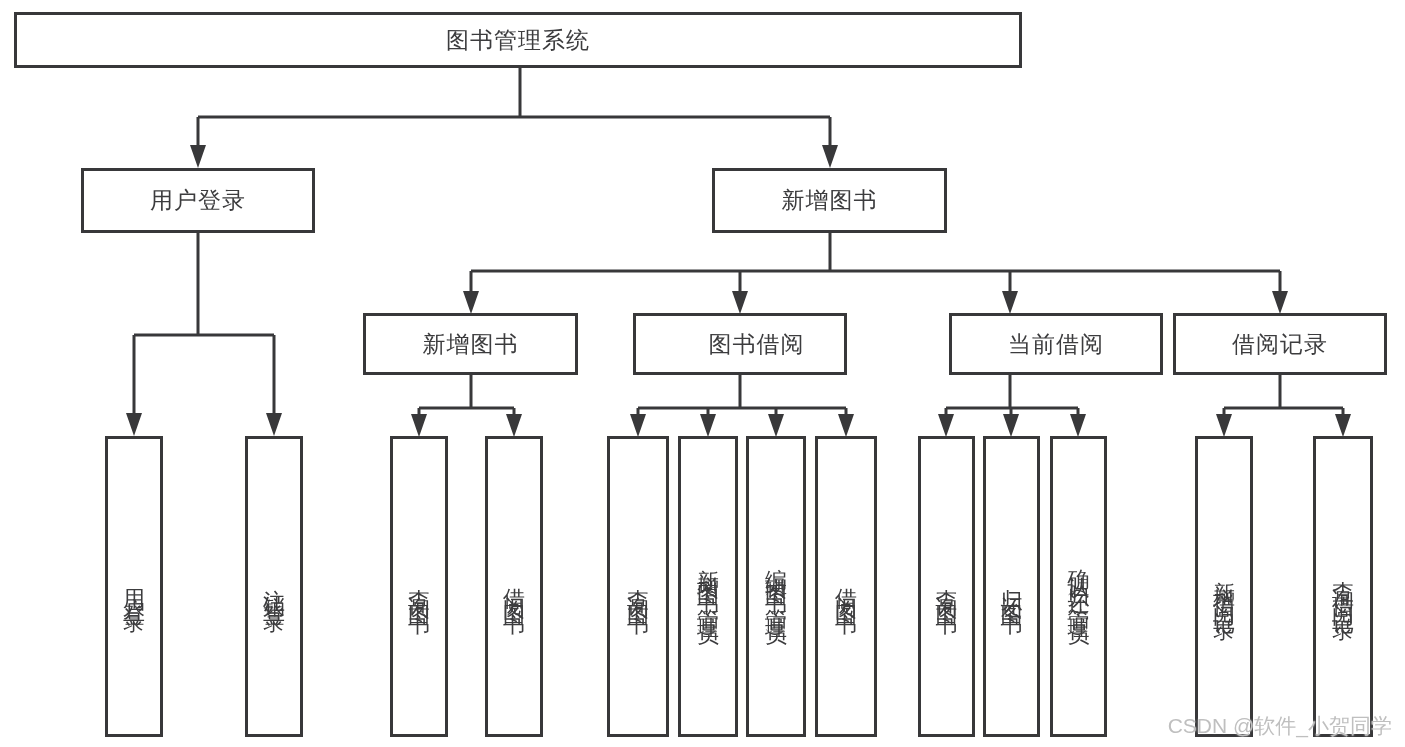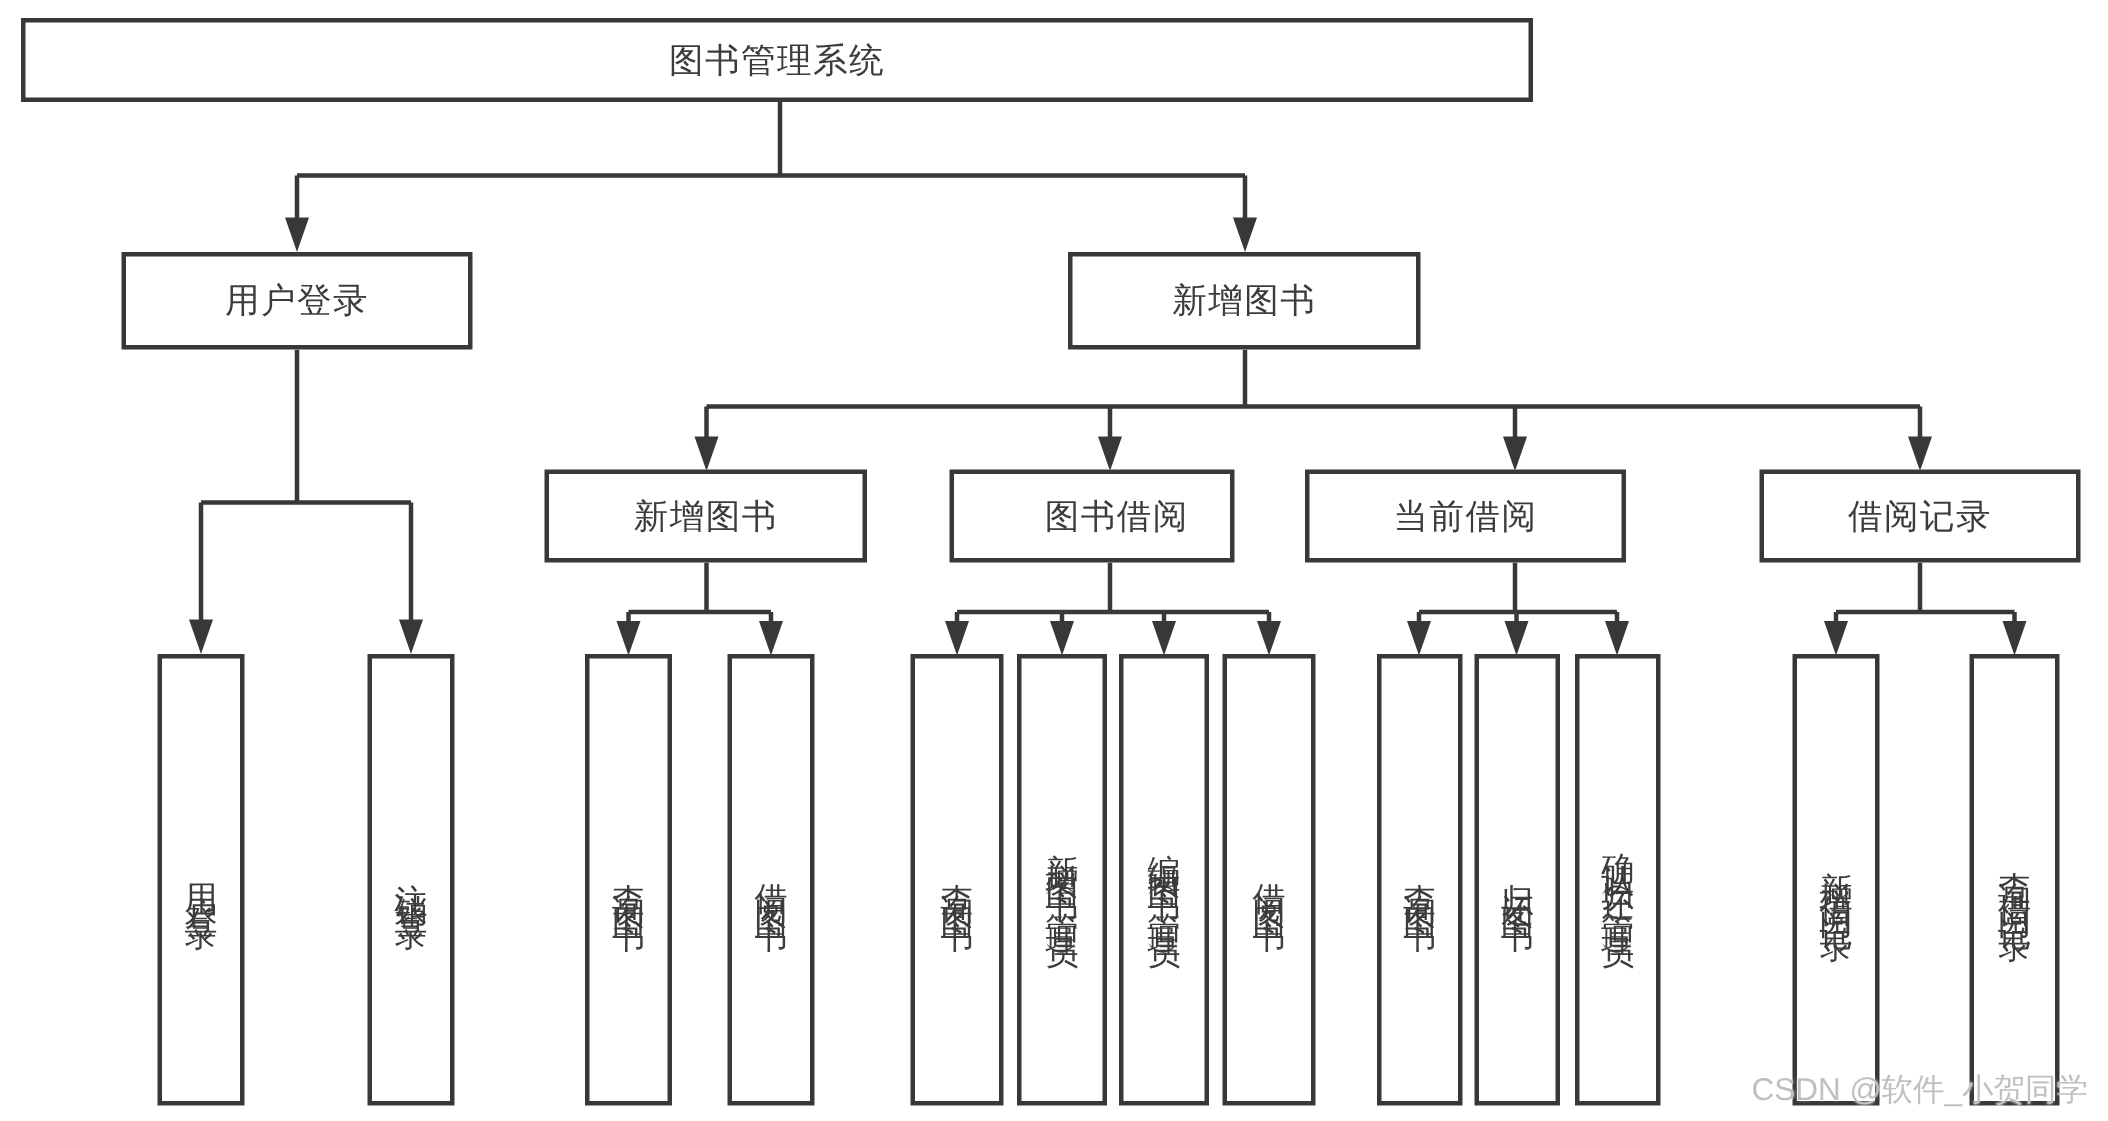--- a/index.html
+++ b/index.html
@@ -113,22 +113,22 @@
       <polygon fill="#38383a" stroke="none" points="1335,414 1351,414 1343,437"></polygon>
     </g>
   </svg>
 
   <div class="node hbox" style="left:14px; top:12px; width:1008px; height:56px;">图书管理系统</div>
 
   <div class="node hbox" style="left:81px; top:168px; width:234px; height:65px;">用户登录</div>
   <div class="node hbox" style="left:712px; top:168px; width:235px; height:65px;">新增图书</div>
 
   <div class="node hbox" style="left:363px; top:313px; width:215px; height:62px;">新增图书</div>
-  <div class="node hbox" style="left:633px; top:313px; width:190px; height:62px;padding-left:33px;">图书借阅</div>
-  <div class="node hbox" style="left:870px; top:313px; width:214px; height:62px;">当前借阅</div>
+  <div class="node hbox" style="left:633px; top:313px; width:214px; height:62px;padding-left:33px;">图书借阅</div>
+  <div class="node hbox" style="left:949px; top:313px; width:214px; height:62px;">当前借阅</div>
   <div class="node hbox" style="left:1173px; top:313px; width:214px; height:62px;">借阅记录</div>
 
   <div class="node vbox" style="left:105px; top:436px; width:58px; height:301px;">用户登录</div>
   <div class="node vbox" style="left:245px; top:436px; width:58px; height:301px;">注销登录</div>
 
   <div class="node vbox" style="left:390px; top:436px; width:58px; height:301px;">查询图书</div>
   <div class="node vbox" style="left:485px; top:436px; width:58px; height:301px;">借阅图书</div>
 
   <div class="node vbox" style="left:607px; top:436px; width:62px; height:301px;">查询图书</div>
   <div class="node vbox" style="left:678px; top:436px; width:60px; height:301px;">新增图书（管理员）</div>

